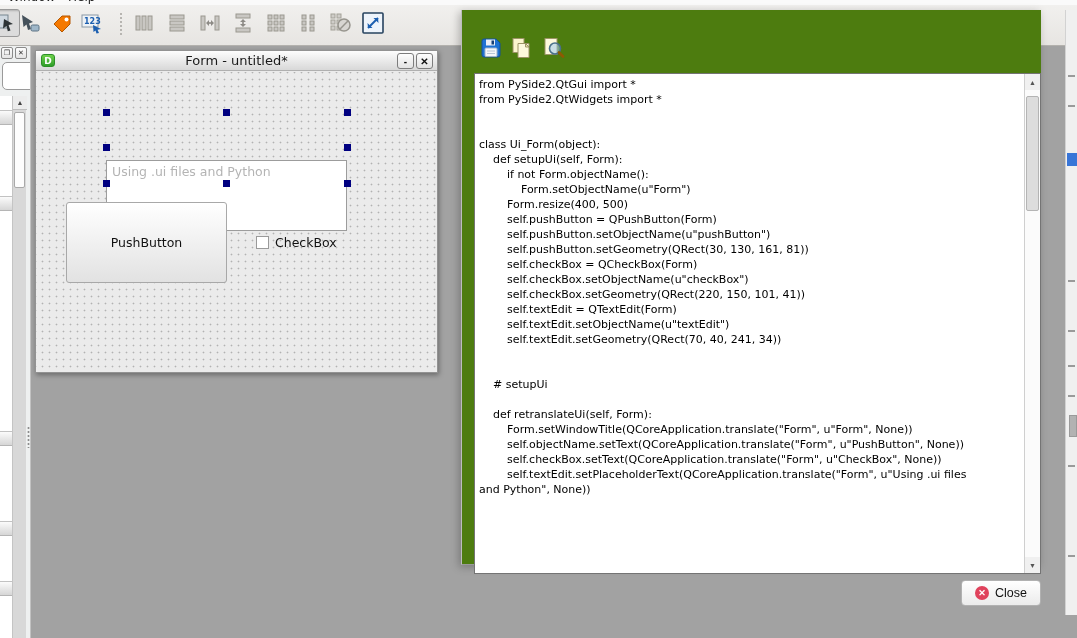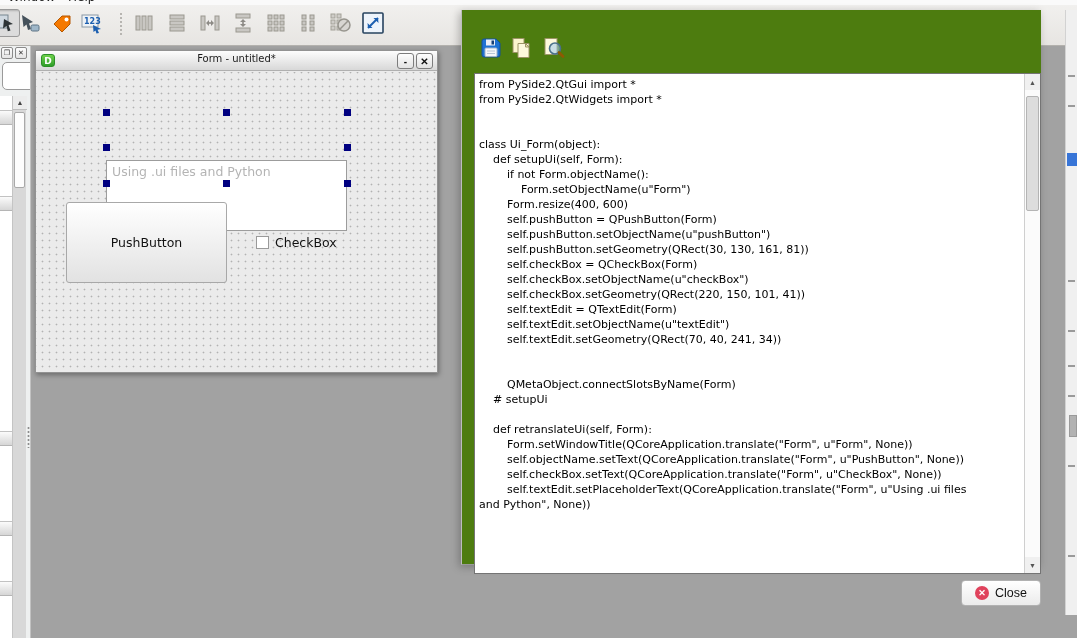--- a/index.html
+++ b/index.html
@@ -25,21 +25,21 @@
   .wb-search { position:absolute; left:2px; top:16px; width:40px; height:28px; background:#fff; border:1px solid #9a9a9a; border-radius:5px; }
   .wb-list { position:absolute; left:0; top:50px; width:12px; bottom:0; background:#ffffff; }
   .wb-cat { position:absolute; left:0; width:12px; height:15px; background:linear-gradient(#fbfbfb,#d6d6d6); border-top:1px solid #c2c2c2; border-bottom:1px solid #b5b5b5; }
   .wb-scroll { position:absolute; left:12px; top:50px; width:14px; bottom:0; background:#d8d8d8; border-left:1px solid #c4c4c4; }
   .wb-up { position:absolute; left:0; top:0; width:14px; height:14px; background:#ececec; border-bottom:1px solid #bdbdbd; font-size:7px; text-align:center; line-height:13px; color:#444; padding:0; border-left:none; border-top:none; border-right:none; }
   .wb-thumb { position:absolute; left:1px; top:16px; width:11px; height:76px; background:#fdfdfd; border:1px solid #a9a9a9; border-radius:2px; }
   .dots-handle { position:absolute; left:27px; top:380px; width:3px; height:22px; background-image:radial-gradient(#8d8d8d 1px, transparent 1.1px); background-size:3px 4px; }
   
   .form-window { position:absolute; left:35px; top:50px; width:403px; height:323px; border:1px solid #929292; background:#ebebeb; box-shadow:1px 2px 5px rgba(0,0,0,.35); }
   .form-titlebar { position:absolute; left:0; top:0; right:0; height:20px; background:linear-gradient(#fdfdfd,#d8d8d8); border-bottom:1px solid #b0b0b0; }
-  .form-title { position:absolute; left:0; right:0; top:2px; text-align:center; font-size:10px; color:#1a1a1a; }
+  .form-title { position:absolute; left:0; right:0; top:2px; text-align:center; font-size:13px; color:#1a1a1a; }
   .app-icon { position:absolute; left:5px; top:3px; width:14px; height:13px; background:linear-gradient(#6fd24b,#2f9e2a); border:1px solid #2c8f27; border-radius:3px; color:#fff; font-size:9px; font-weight:bold; text-align:center; line-height:12px; }
   .win-btn { position:absolute; top:2px; width:17px; height:16px; border:1px solid #7d7d7d; border-radius:3px; background:linear-gradient(#fefefe,#e2e2e2); font-size:10px; font-weight:bold; line-height:13px; text-align:center; color:#111; padding:0; }
   .form-canvas { position:absolute; left:0; top:21px; right:0; bottom:0; background-color:#ebebeb;
     background-image:radial-gradient(#b2b2b2 0.9px, transparent 1.05px); background-size:7px 7px; background-position:3px 4px; }
   .q-textedit { position:absolute; left:70px; top:40px; width:241px; height:71px; background:#fff; border:1px solid #9c9c9c;margin-top:48px; }
   .q-textedit .ph { position:absolute; left:5px; top:3px; font-size:12.5px; color:#b4b4b4; }
   .handle { position:absolute; width:7px; height:7px; background:#000080; }
   .q-pushbutton { position:absolute; left:30px; top:130px; width:161px; height:81px; background:linear-gradient(#ffffff,#e2e2e2); border:1px solid #a8a8a8; border-radius:3px; font-size:12.5px; color:#111; display:flex; align-items:center; justify-content:center; }
   .q-checkbox { position:absolute; left:220px; top:150px; width:101px; height:41px; display:flex; align-items:center;text-align:right; }
   .q-checkbox .box { width:13px; height:13px; background:#fff; border:1px solid #9a9a9a; margin-right:6px; }
@@ -303,33 +303,32 @@
     <div class="code-area">
       <div class="code-text">
           <div class="code-line">from PySide2.QtGui import *</div>
           <div class="code-line">from PySide2.QtWidgets import *</div>
           <div class="code-line"></div>
           <div class="code-line"></div>
           <div class="code-line">class Ui_Form(object):</div>
           <div class="code-line">    def setupUi(self, Form):</div>
           <div class="code-line">        if not Form.objectName():</div>
           <div class="code-line">            Form.setObjectName(u"Form")</div>
-          <div class="code-line">        Form.resize(400, 600)</div>
+          <div class="code-line">        Form.resize(400, 500)</div>
           <div class="code-line">        self.pushButton = QPushButton(Form)</div>
           <div class="code-line">        self.pushButton.setObjectName(u"pushButton")</div>
           <div class="code-line">        self.pushButton.setGeometry(QRect(30, 130, 161, 81))</div>
           <div class="code-line">        self.checkBox = QCheckBox(Form)</div>
           <div class="code-line">        self.checkBox.setObjectName(u"checkBox")</div>
           <div class="code-line">        self.checkBox.setGeometry(QRect(220, 150, 101, 41))</div>
           <div class="code-line">        self.textEdit = QTextEdit(Form)</div>
           <div class="code-line">        self.textEdit.setObjectName(u"textEdit")</div>
           <div class="code-line">        self.textEdit.setGeometry(QRect(70, 40, 241, 34))</div>
           <div class="code-line"></div>
           <div class="code-line"></div>
-          <div class="code-line">        QMetaObject.connectSlotsByName(Form)</div>
           <div class="code-line">    # setupUi</div>
           <div class="code-line"></div>
           <div class="code-line">    def retranslateUi(self, Form):</div>
           <div class="code-line">        Form.setWindowTitle(QCoreApplication.translate("Form", u"Form", None))</div>
           <div class="code-line">        self.objectName.setText(QCoreApplication.translate("Form", u"PushButton", None))</div>
           <div class="code-line">        self.checkBox.setText(QCoreApplication.translate("Form", u"CheckBox", None))</div>
           <div class="code-line">        self.textEdit.setPlaceholderText(QCoreApplication.translate("Form", u"Using .ui files</div>
           <div class="code-line">and Python", None))</div>
         </div>
       <div class="vscroll">

